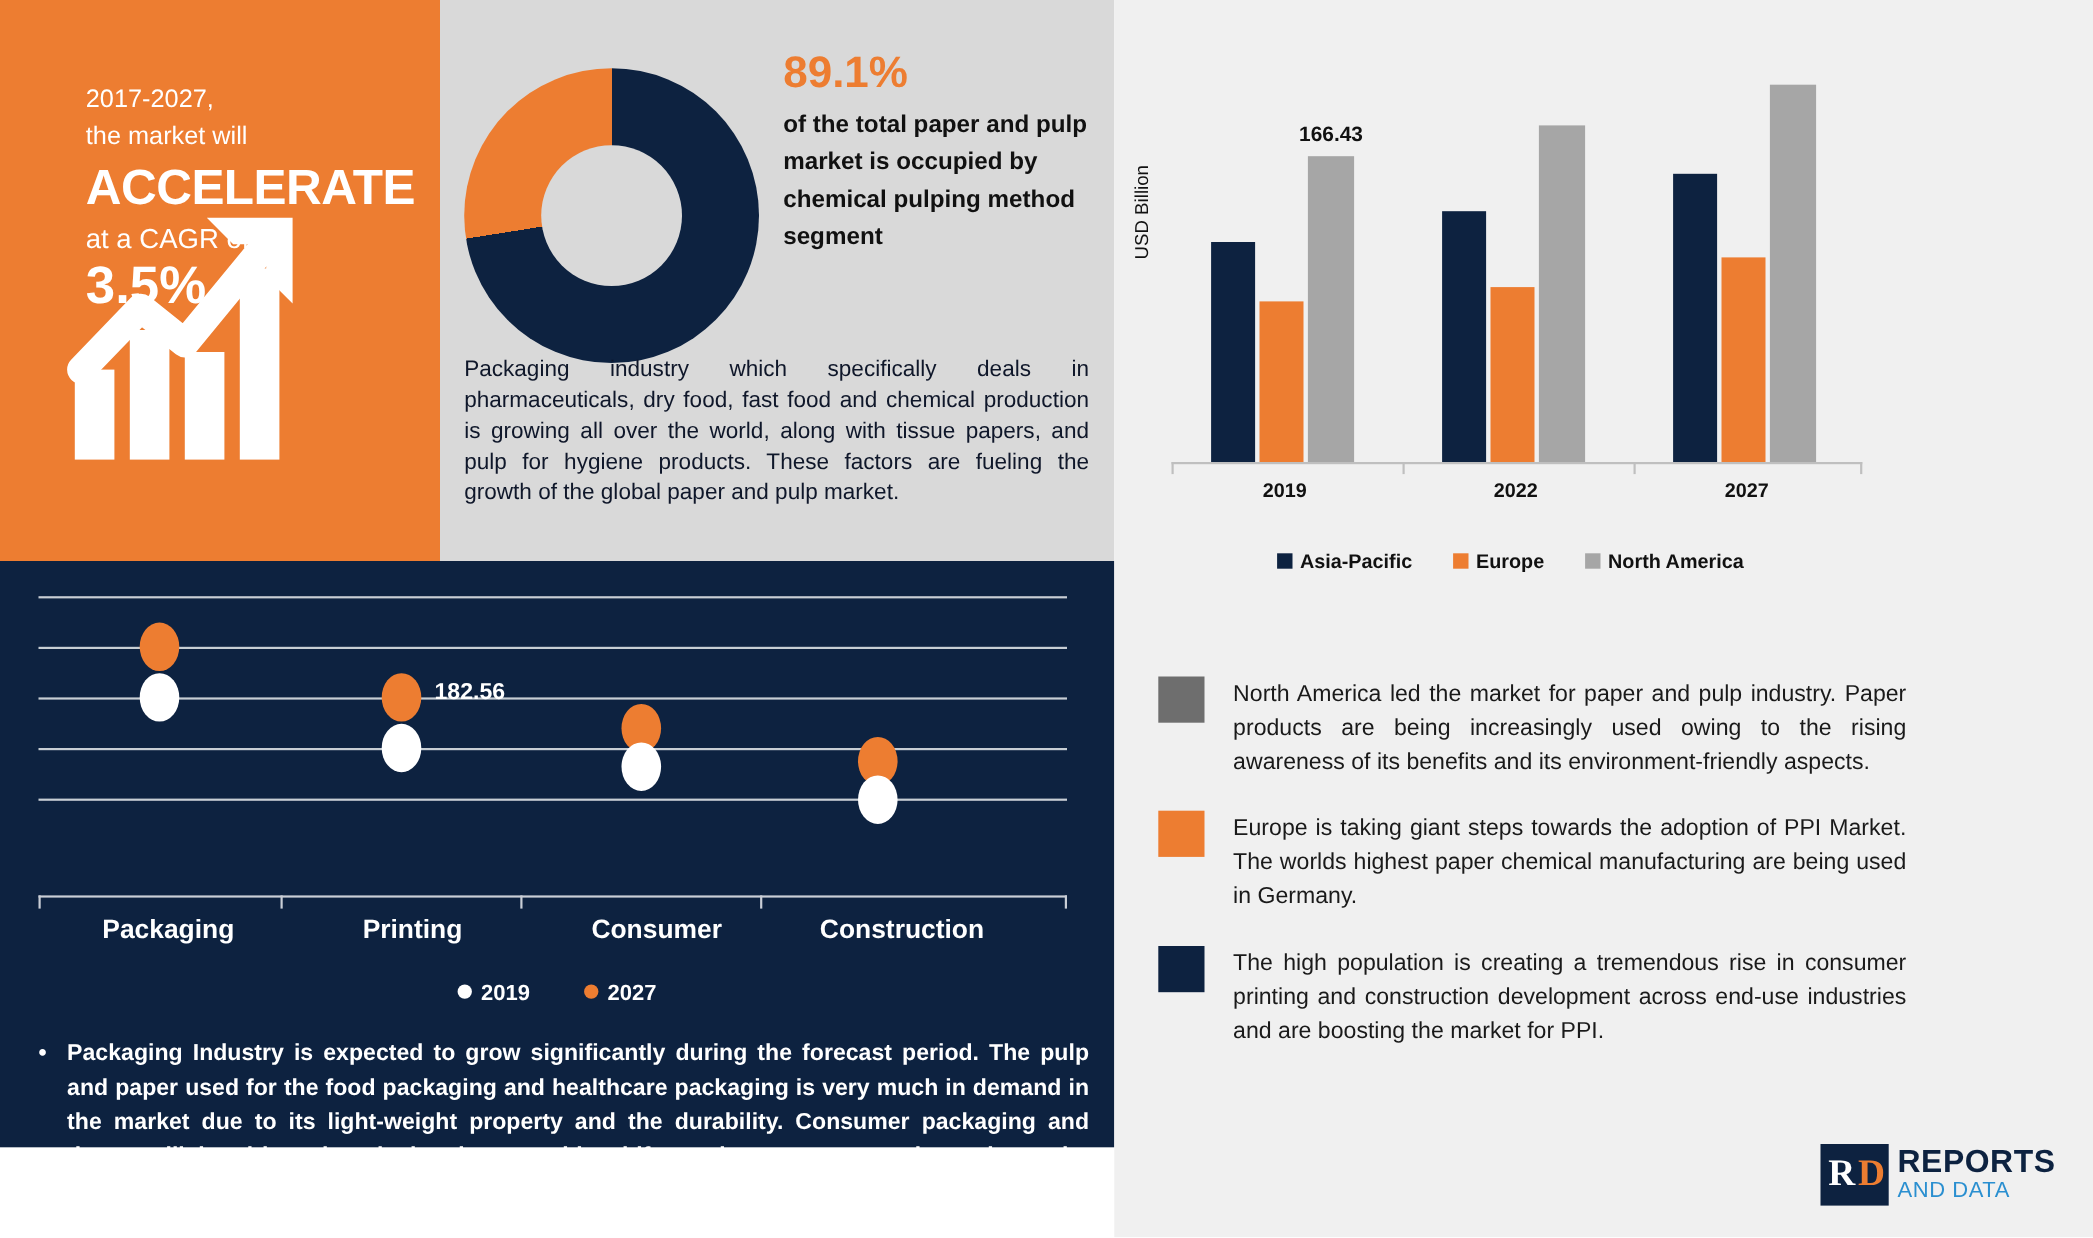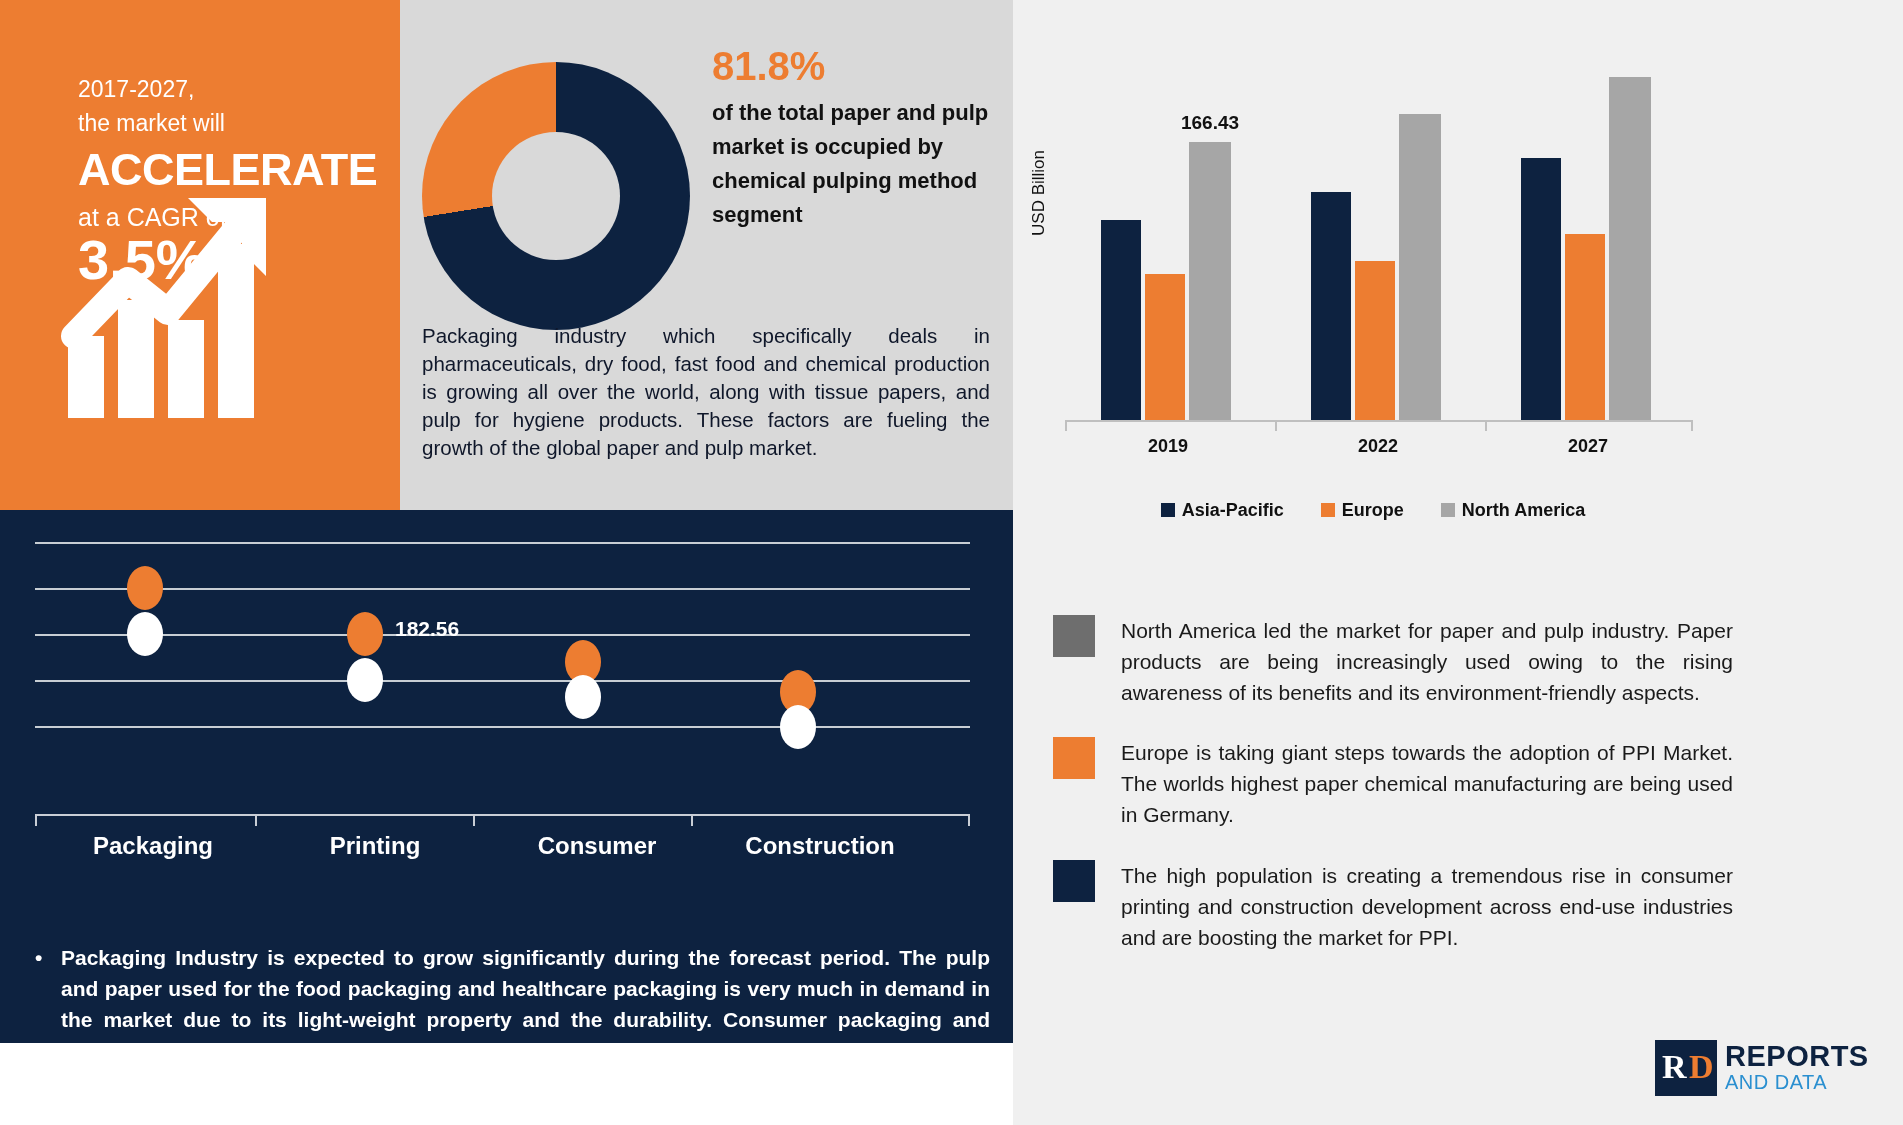--- a/index.html
+++ b/index.html
@@ -5,21 +5,21 @@
   html,body{margin:0;padding:0;background:#ffffff;}
   body{font-family:"Liberation Sans",sans-serif;}
   #page{position:relative;width:1903px;height:1125px;overflow:hidden;background:#ffffff;}
 
   
   #accel-panel{position:absolute;left:0;top:0;width:400px;height:510px;background:#ed7d31;overflow:hidden;}
   #accel-text{position:absolute;left:78px;top:72px;width:310px;color:#fff;}
   .acc-l1{font-size:23px;line-height:34px;font-weight:400;}
   .acc-big{font-size:45px;font-weight:700;letter-spacing:-0.5px;line-height:56px;margin-top:2px;}
   .acc-l3{font-size:25px;line-height:34px;font-weight:400;margin-top:2px;}
-  .acc-cagr{font-size:56px;font-weight:700;line-height:52px;}
+  .acc-cagr{font-size:48px;font-weight:700;line-height:52px;}
   #growth-icon{position:absolute;left:60px;top:188px;width:230px;height:230px;}
 
   
   #donut-panel{position:absolute;left:400px;top:0;width:613px;height:510px;background:#d9d9d9;}
   #donut{position:absolute;left:22px;top:62px;width:268px;height:268px;border-radius:50%;
      background:conic-gradient(#0d2240 0deg 261deg, #ed7d31 261deg 360deg);}
   #donut-hole{position:absolute;left:70px;top:70px;width:128px;height:128px;border-radius:50%;background:#d9d9d9;}
   #donut-copy{position:absolute;left:312px;top:40px;width:278px;}
   #pct{color:#ed7d31;font-size:40px;font-weight:700;line-height:52px;}
   #pct-desc{color:#111;font-size:22px;font-weight:700;line-height:34px;margin-top:4px;}
@@ -93,21 +93,21 @@
       <path d="M14 148 L68 92 L108 124 L182 34" stroke="#ffffff" stroke-width="26" fill="none" stroke-linecap="round" stroke-linejoin="round"></path>
       <path d="M128 10 L206 10 L206 88 L182 64 L182 34 L152 34 Z" fill="#ffffff"></path>
     </svg>
   </div>
 
   <div id="donut-panel">
     <div id="donut">
       <div id="donut-hole"></div>
     </div>
     <div id="donut-copy">
-      <div id="pct">81.8%</div>
+      <div id="pct">89.1%</div>
       <div id="pct-desc">of the total paper and pulp market is occupied by chemical pulping method segment</div>
     </div>
     <div id="para">Packaging industry which specifically deals in pharmaceuticals, dry food, fast food and chemical production is growing all over the world, along with tissue papers, and pulp for hygiene products. These factors are fueling the growth of the global paper and pulp market.</div>
   </div>
 
   <div id="navy-panel">
 
     <div id="dotchart">
       <div class="grid-line" style="top:12px"></div>
       <div class="grid-line" style="top:58px"></div>
@@ -134,20 +134,24 @@
     <div class="tick" style="left:255px"></div>
     <div class="tick" style="left:473px"></div>
     <div class="tick" style="left:691px"></div>
     <div class="tick" style="left:968px"></div>
 
     <div class="cat-label" style="left:153px">Packaging</div>
     <div class="cat-label" style="left:375px">Printing</div>
     <div class="cat-label" style="left:597px">Consumer</div>
     <div class="cat-label" style="left:820px">Construction</div>
 
+    <div id="dot-legend">
+      <span class="lg"><span class="lgdot" style="background:#ffffff"></span><span>2019</span></span>
+      <span class="lg"><span class="lgdot" style="background:#ed7d31"></span><span>2027</span></span>
+    </div>
 
     <div id="bullet-note">
       <span class="bul">•</span>
       <span>Packaging Industry is expected to grow significantly during the forecast period. The pulp and paper used for the food packaging and healthcare packaging is very much in demand in the market due to its light-weight property and the durability. Consumer packaging and tissue will be driven largely by demographic shifts and consumer trends such as the demand for convenience and sustainability. It will grow roughly on par with GDP.</span>
     </div>
   </div>
 
   <div id="right-panel">
 
     <div id="barchart">

